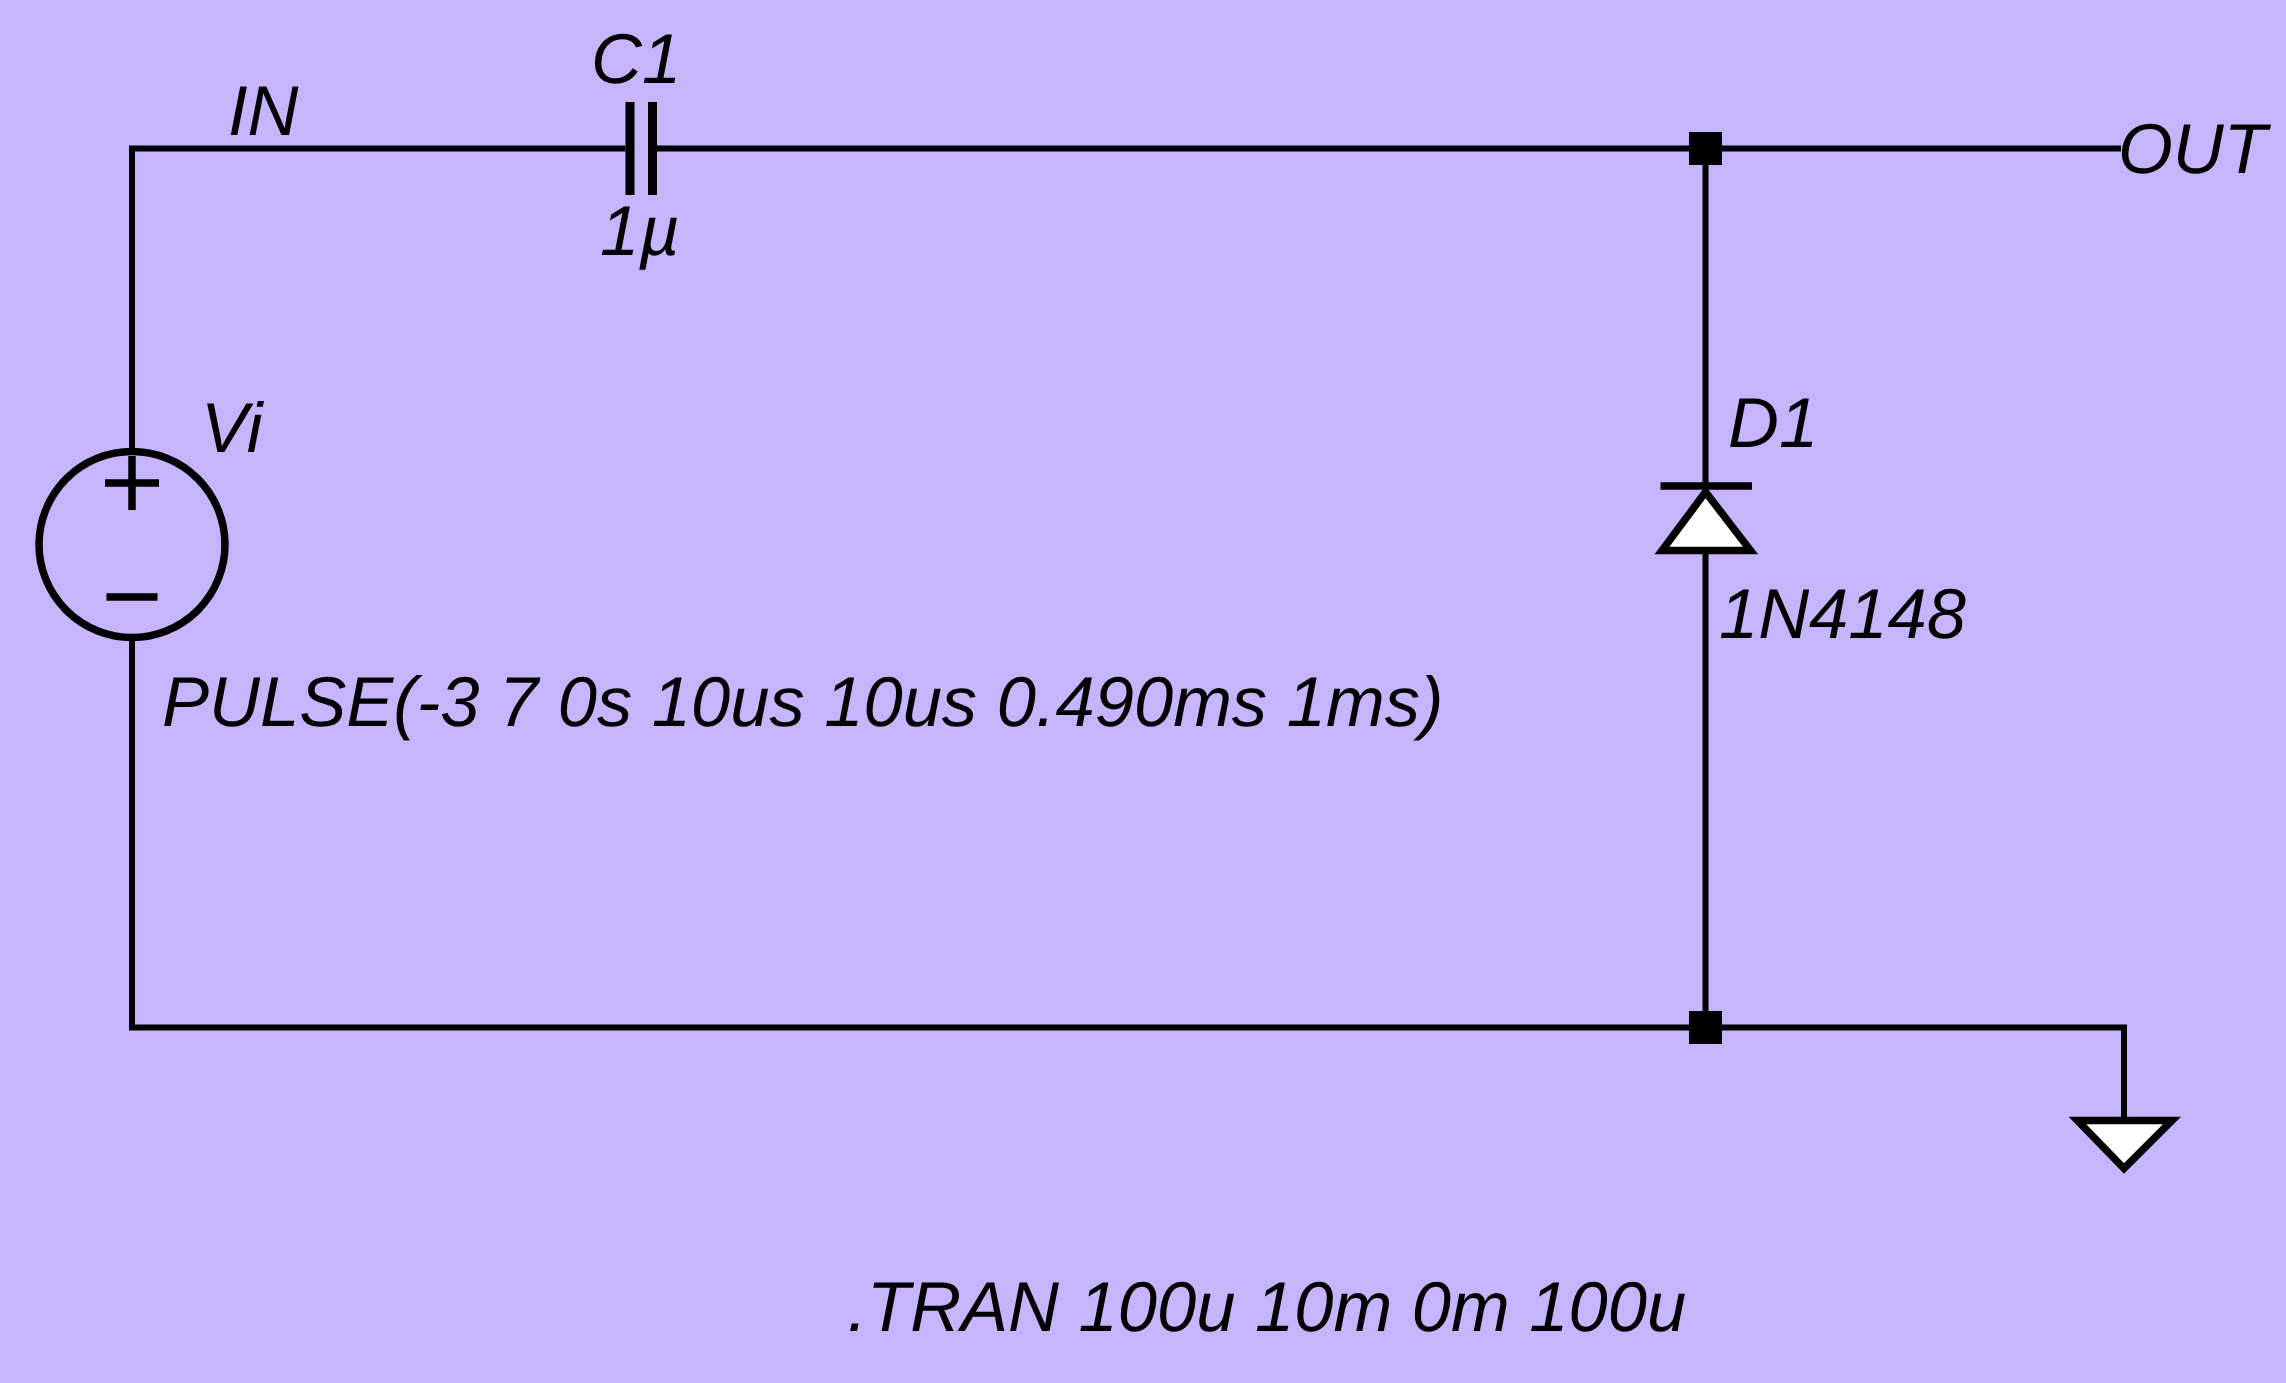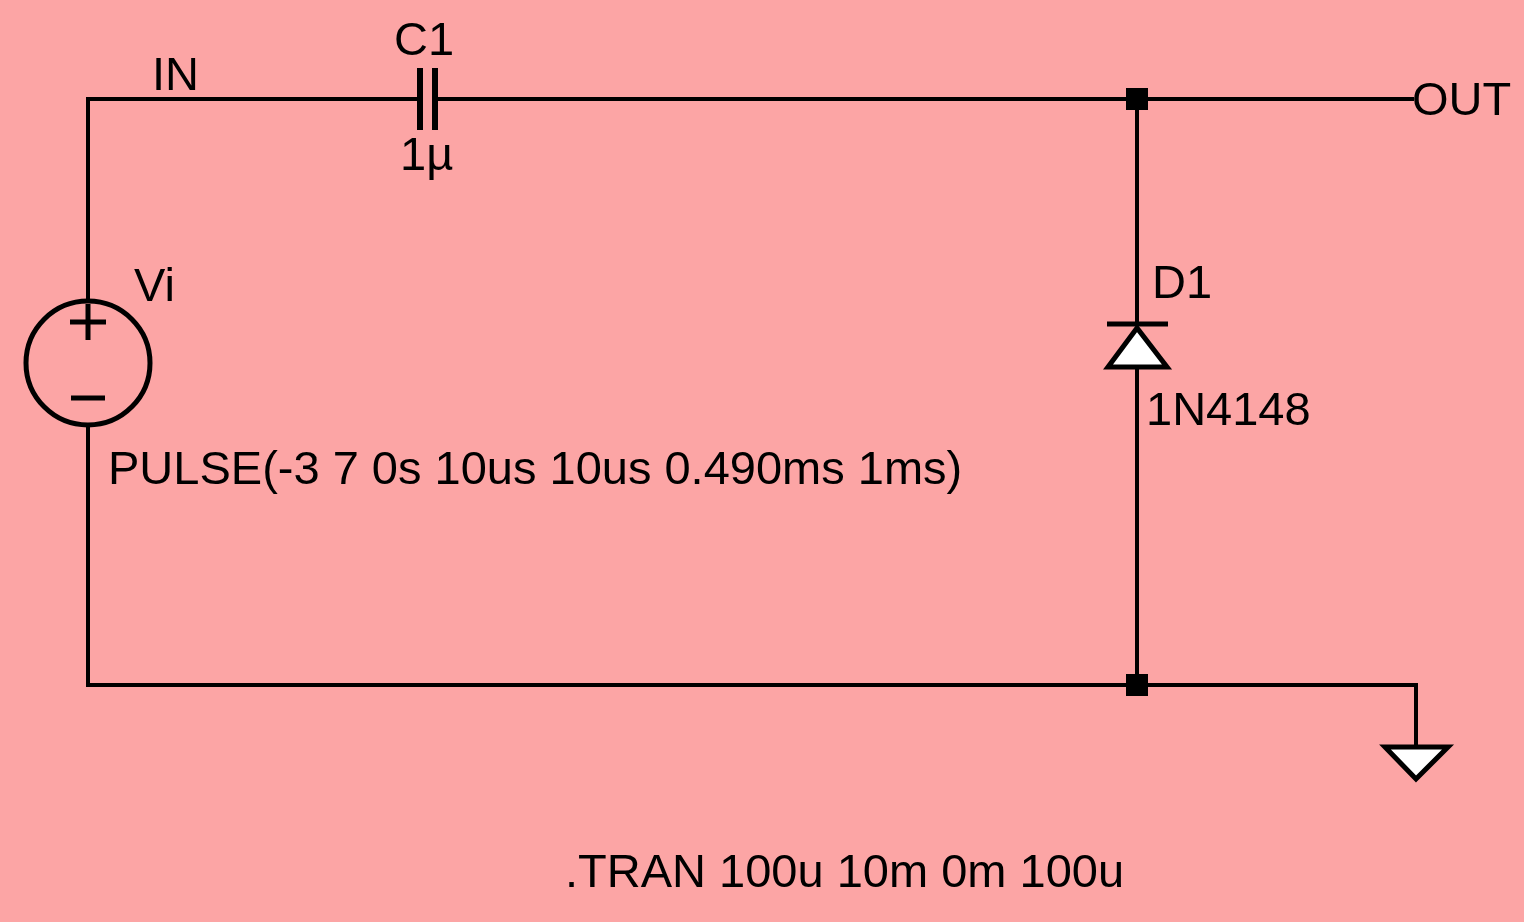--- a/index.html
+++ b/index.html
@@ -7,21 +7,22 @@
     padding: 0;
     background: #ffffff;
     width: 1524px;
     height: 922px;
     overflow: hidden;
   }
   .schematic-stage {
     position: relative;
     width: 1524px;
     height: 922px;
-    background: #fca5a5;
+    background: #c4b5fd;
+    font-style: italic;
   }
   svg text {
     font-family: "Liberation Sans", "DejaVu Sans", sans-serif;
     font-size: 47px;
     fill: #000000;
   }
   .wire {
     stroke: #000000;
     stroke-width: 4;
     fill: none;

